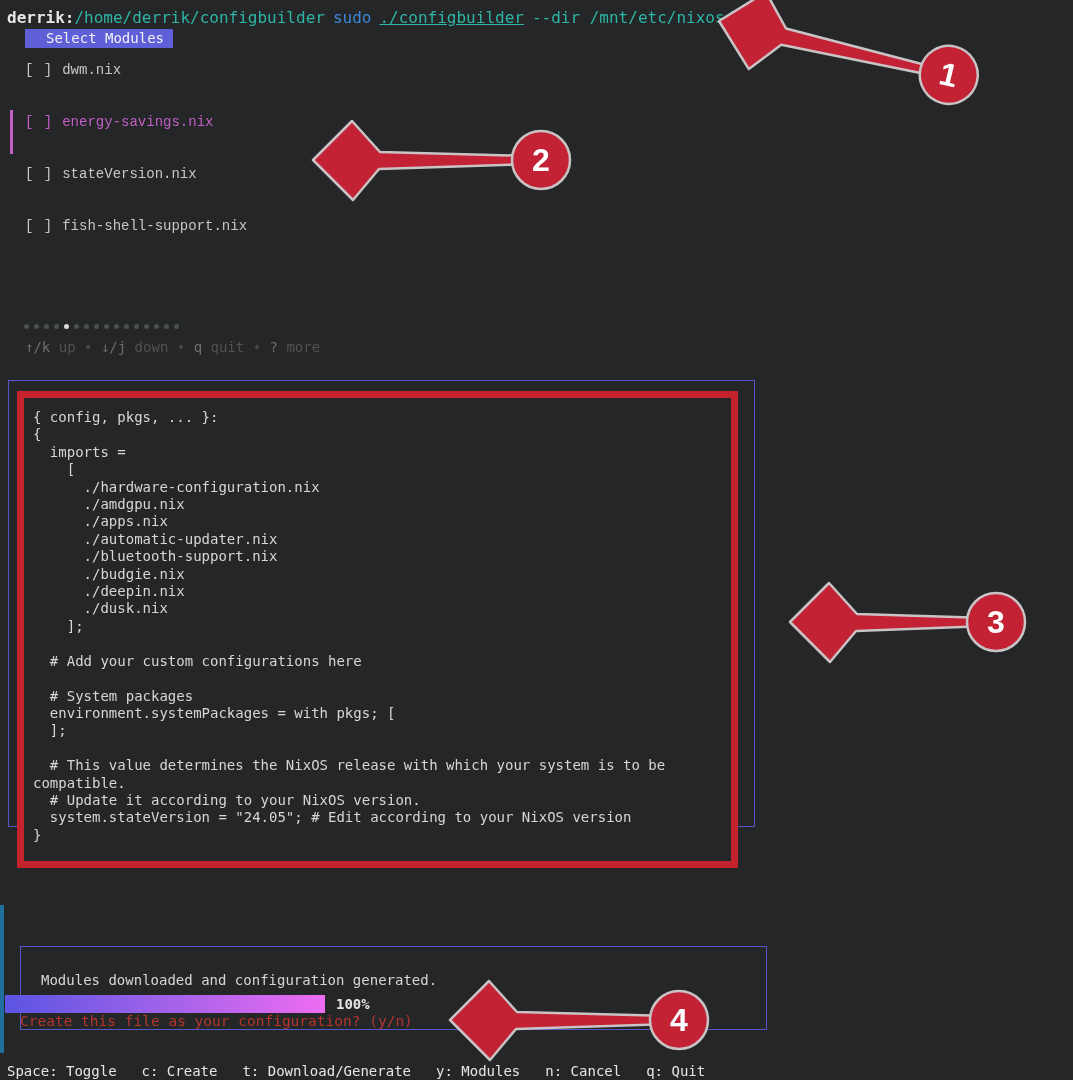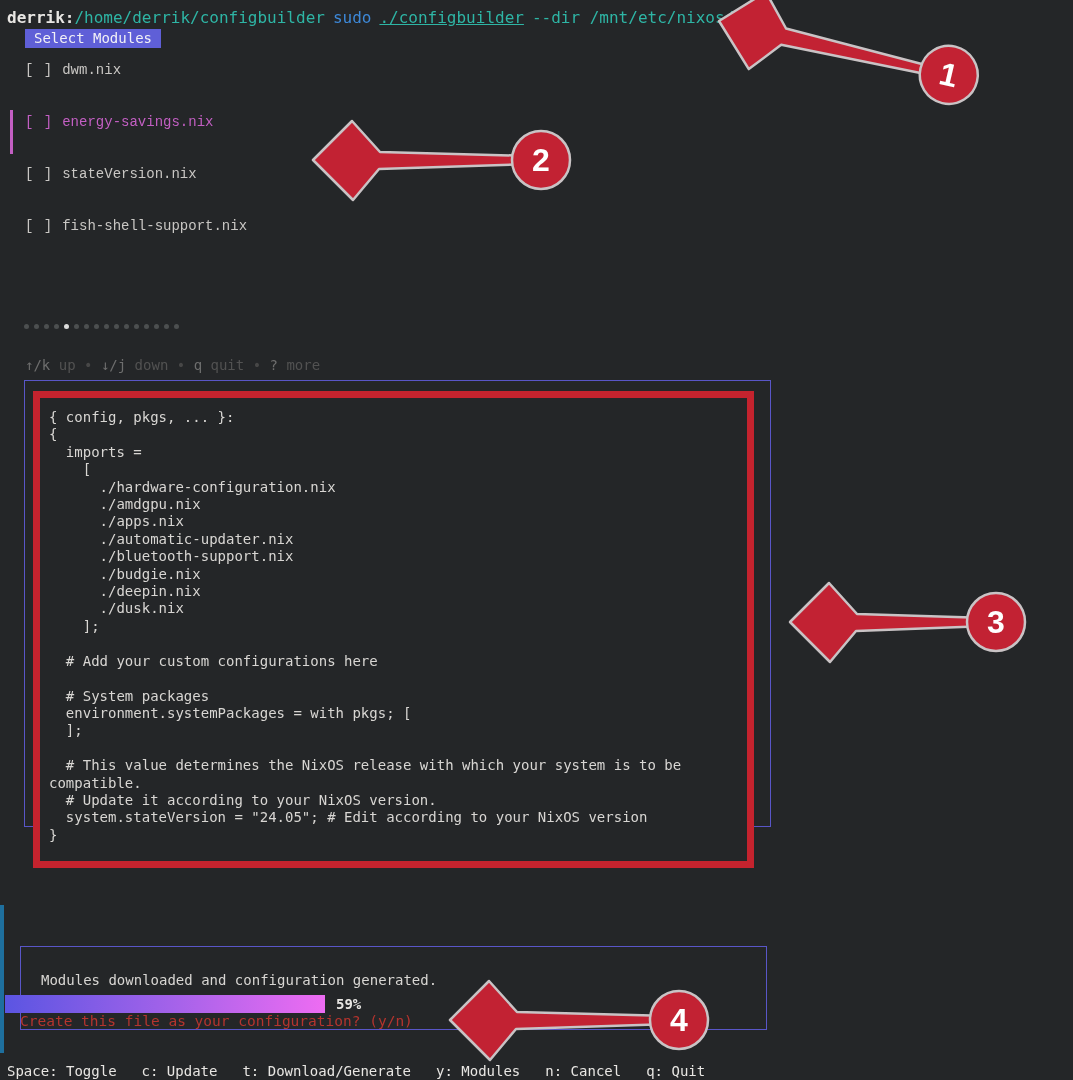--- a/index.html
+++ b/index.html
@@ -21,44 +21,44 @@
   
   .cmdline{left:7px;top:8px;white-space:pre;font-size:16px;}
   .cmd-user{color:var(--c-fg);font-weight:bold;}
   .cmd-teal{color:var(--c-teal);}
   .cmd-blue{color:var(--c-blue);}
   .gap{margin-left:8px;}
   .uline{text-decoration:underline;}
   
   .picker-title{
     left:25px;top:29px;background:var(--c-header-bg);color:#f2f1f6;
-    padding:1px 9px 2px 9px;font-size:14px;
+    padding:1px 9px 2px 21px;font-size:14px;
   }
   
   .module-list{left:25px;top:62px;width:400px;font-family:Liberation Mono, monospace;}
   .mod-row{position:relative;height:52px;color:var(--c-item);}
   .mod-row .cb{letter-spacing:1px;}
   .mod-row .lbl{margin-left:9px;}
   .mod-row.selected{color:var(--c-magenta);}
   .mod-row.selected::before{
     content:"";position:absolute;left:-15px;top:-4px;width:3px;height:44px;
     background:var(--c-magenta);
   }
   
   .dots{left:24px;top:324px;display:flex;gap:5px;align-items:center;}
   .dot{width:5px;height:5px;border-radius:50%;background:var(--c-dot);display:inline-block;}
   .dot.active{background:var(--c-dot-active);}
   
-  .list-help{left:25px;top:357px;font-size:14px;white-space:pre;}
+  .list-help{left:25px;top:339px;font-size:14px;white-space:pre;}
   .hkey{color:var(--c-dim);}
   .hdesc{color:var(--c-dimmer);}
   .sep{color:#474747;}
   
   .viewport-box{
-    left:24px;top:380px;width:747px;height:447px;
+    left:8px;top:380px;width:747px;height:447px;
     border:1px solid var(--c-border-purple);
   }
   .red-frame{
     position:absolute;left:8px;top:10px;width:721px;height:477px;
     border:7px solid var(--c-border-red);background:var(--c-bg);
   }
   .code{
     position:absolute;left:9px;top:11px;
     font-family:"DejaVu Sans Mono","Liberation Mono",monospace;
     font-size:14px;line-height:17.4px;color:var(--c-code);white-space:pre;
@@ -152,25 +152,25 @@
   </div>
 </div>
 
 <div class="abs status-box">
   <div class="status-msg">Modules downloaded and configuration generated.</div>
 </div>
 
 <div class="abs left-strip"></div>
 
 <div class="abs progress-bar"></div>
-<div class="abs progress-label">59%</div>
+<div class="abs progress-label">100%</div>
 
 <div class="abs confirm">Create this file as your configuration? (y/n)</div>
 
-<div class="abs footer" id="footer"><span class="fitem">Space: Toggle</span><span class="fitem">c: Update</span><span class="fitem">t: Download/Generate</span><span class="fitem">y: Modules</span><span class="fitem">n: Cancel</span><span class="fitem">q: Quit</span></div>
+<div class="abs footer" id="footer"><span class="fitem">Space: Toggle</span><span class="fitem">c: Create</span><span class="fitem">t: Download/Generate</span><span class="fitem">y: Modules</span><span class="fitem">n: Cancel</span><span class="fitem">q: Quit</span></div>
 
 <div class="arrow" style="left:715px;top:-35px;transform:rotate(13.2deg);transform-origin:4px 56px;">
   <svg width="273" height="112" viewBox="0 0 273 112">
     <polygon class="arrow-shape" points="4,56 43,17 71,48 232,52 232,60 70,65 44,96"></polygon>
     <circle class="badge-circle" cx="240" cy="56" r="29"></circle>
     <text class="badge-num" x="240" y="67">1</text>
   </svg>
 </div>
 
 <div class="arrow" style="left:309px;top:104px;">

